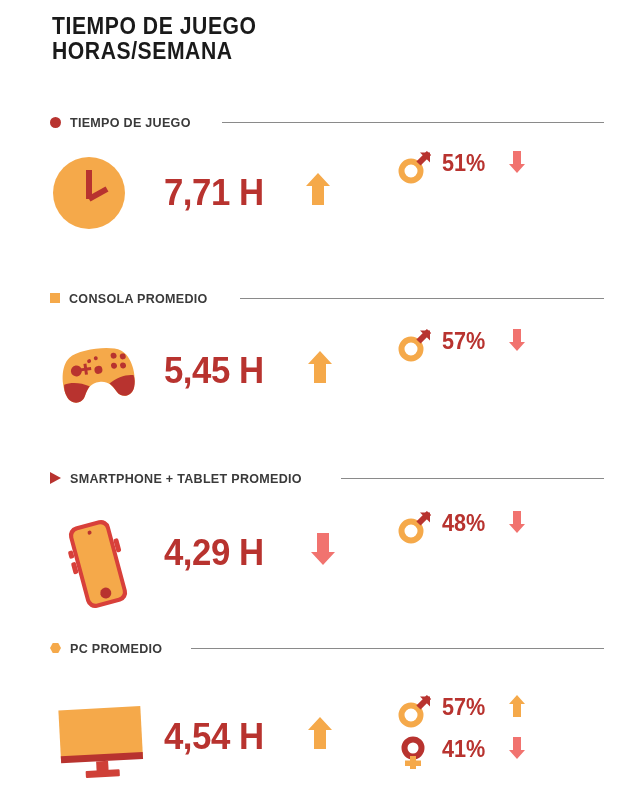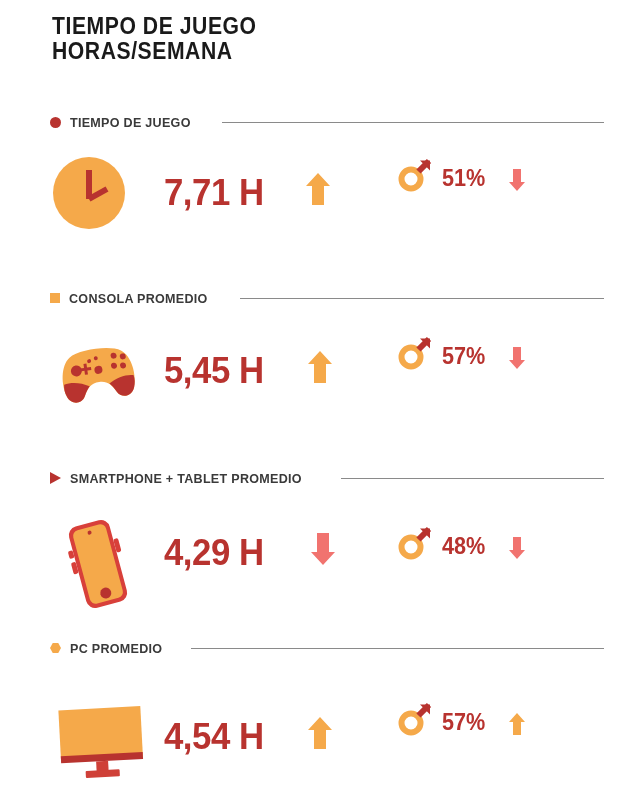--- a/index.html
+++ b/index.html
@@ -127,21 +127,21 @@
   .arrow svg { display: block; }
 
   
   .gender-block {
     position: absolute;
     left: 398px;
     top: 0;
   }
   .gender-row {
     display: flex;
-    align-items: flex-end;
+    align-items: flex-start;
     height: 42px;
   }
   .gsym {
     width: 34px;
     flex: 0 0 34px;
     display: flex;
     justify-content: center;
     align-items: center;
   }
   .gpct {
@@ -294,21 +294,21 @@
     </div>
 
     <div class="big-value" style="left:164px; top:44px;">4,29 H</div>
 
     <div style="position:absolute;left:310px;top:44px;" class="arrow">
       <svg width="26" height="34" viewBox="0 0 26 34">
         <path d="M13 33 L25 20 L19 20 L19 1 L7 1 L7 20 L1 20 Z" fill="#f1736f"></path>
       </svg>
     </div>
 
-    <div class="gender-block" style="top:30px;">
+    <div class="gender-block" style="top:22px;">
       <div class="gender-row">
         <div class="gsym">
           <svg width="34" height="34" viewBox="0 0 34 34">
             <circle cx="13" cy="21" r="9.5" fill="none" stroke="#f5a94a" stroke-width="6"></circle>
             <path d="M20.5 13.5 L31 3" stroke="#b8332f" stroke-width="6" stroke-linecap="butt"></path>
             <path d="M22 2.5 L32 2.5 L32 12.5 Z" fill="#b8332f"></path>
           </svg>
         </div>
         <div class="gpct">48%</div>
         <div class="garrow">
@@ -358,15 +358,30 @@
             <path d="M22 2.5 L32 2.5 L32 12.5 Z" fill="#b8332f"></path>
           </svg>
         </div>
         <div class="gpct">57%</div>
         <div class="garrow">
           <svg width="18" height="24" viewBox="0 0 18 24">
             <path d="M9 1 L17 10 L13 10 L13 23 L5 23 L5 10 L1 10 Z" fill="#f5a94a"></path>
           </svg>
         </div>
       </div>
+      <div class="gender-row">
+        <div class="gsym">
+          <svg width="34" height="34" viewBox="0 0 34 34">
+            <circle cx="15" cy="12" r="8.5" fill="none" stroke="#b8332f" stroke-width="6"></circle>
+            <rect x="12" y="20" width="6" height="13" fill="#f5a94a"></rect>
+            <rect x="7" y="24.5" width="16" height="5.5" fill="#f5a94a"></rect>
+          </svg>
+        </div>
+        <div class="gpct">41%</div>
+        <div class="garrow">
+          <svg width="18" height="24" viewBox="0 0 18 24">
+            <path d="M9 23 L17 14 L13 14 L13 1 L5 1 L5 14 L1 14 Z" fill="#f1736f"></path>
+          </svg>
+        </div>
+      </div>
     </div>
   </div>
 </div>
 
 </body></html>

